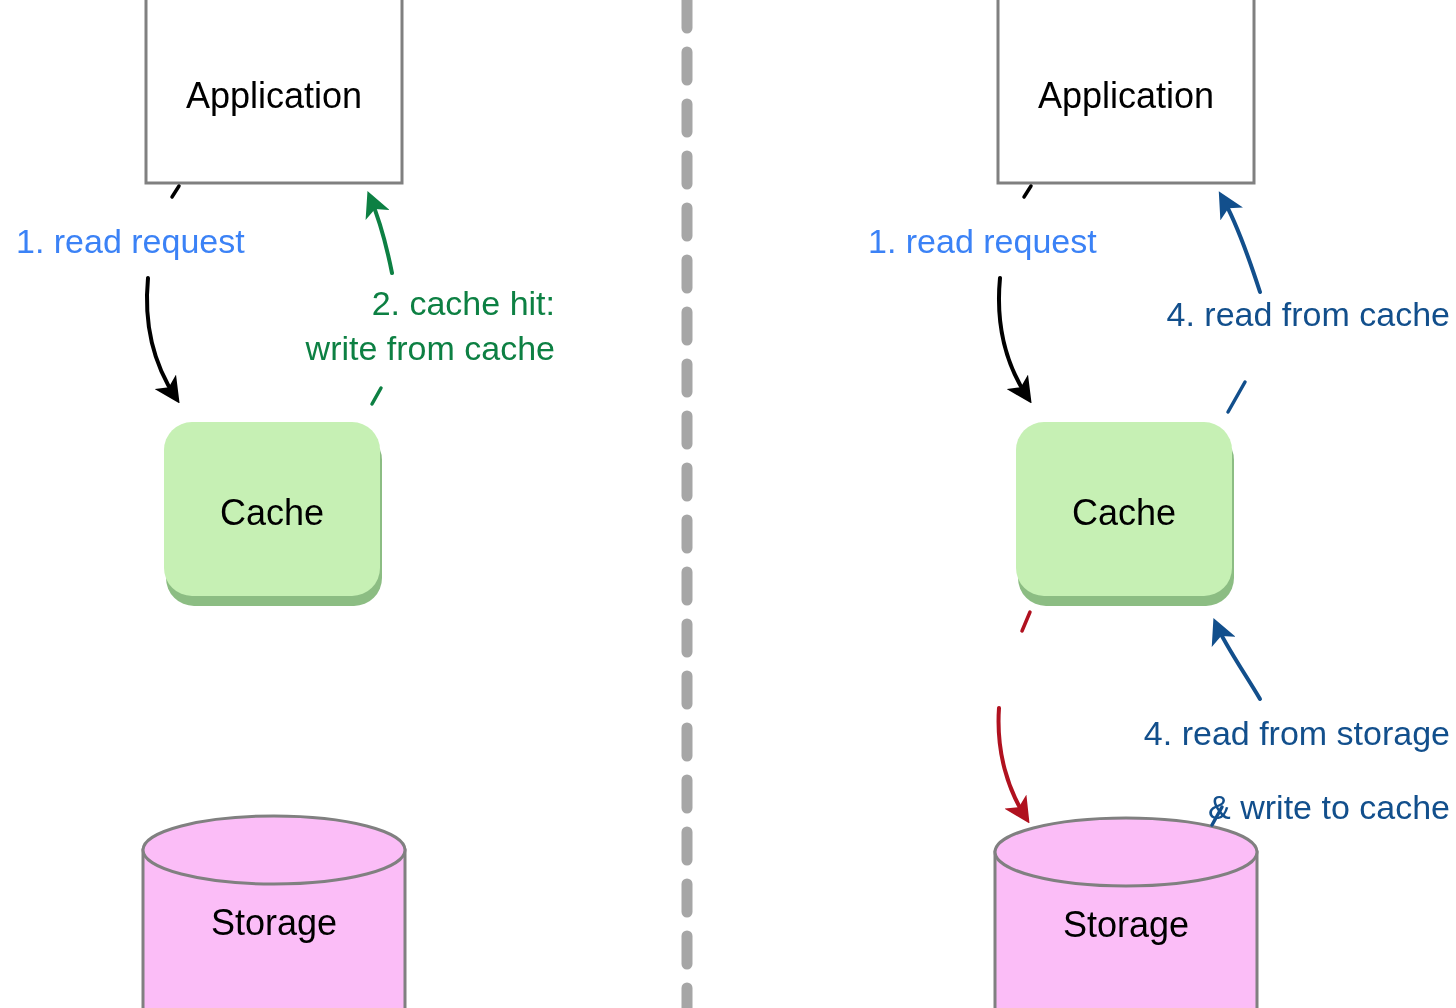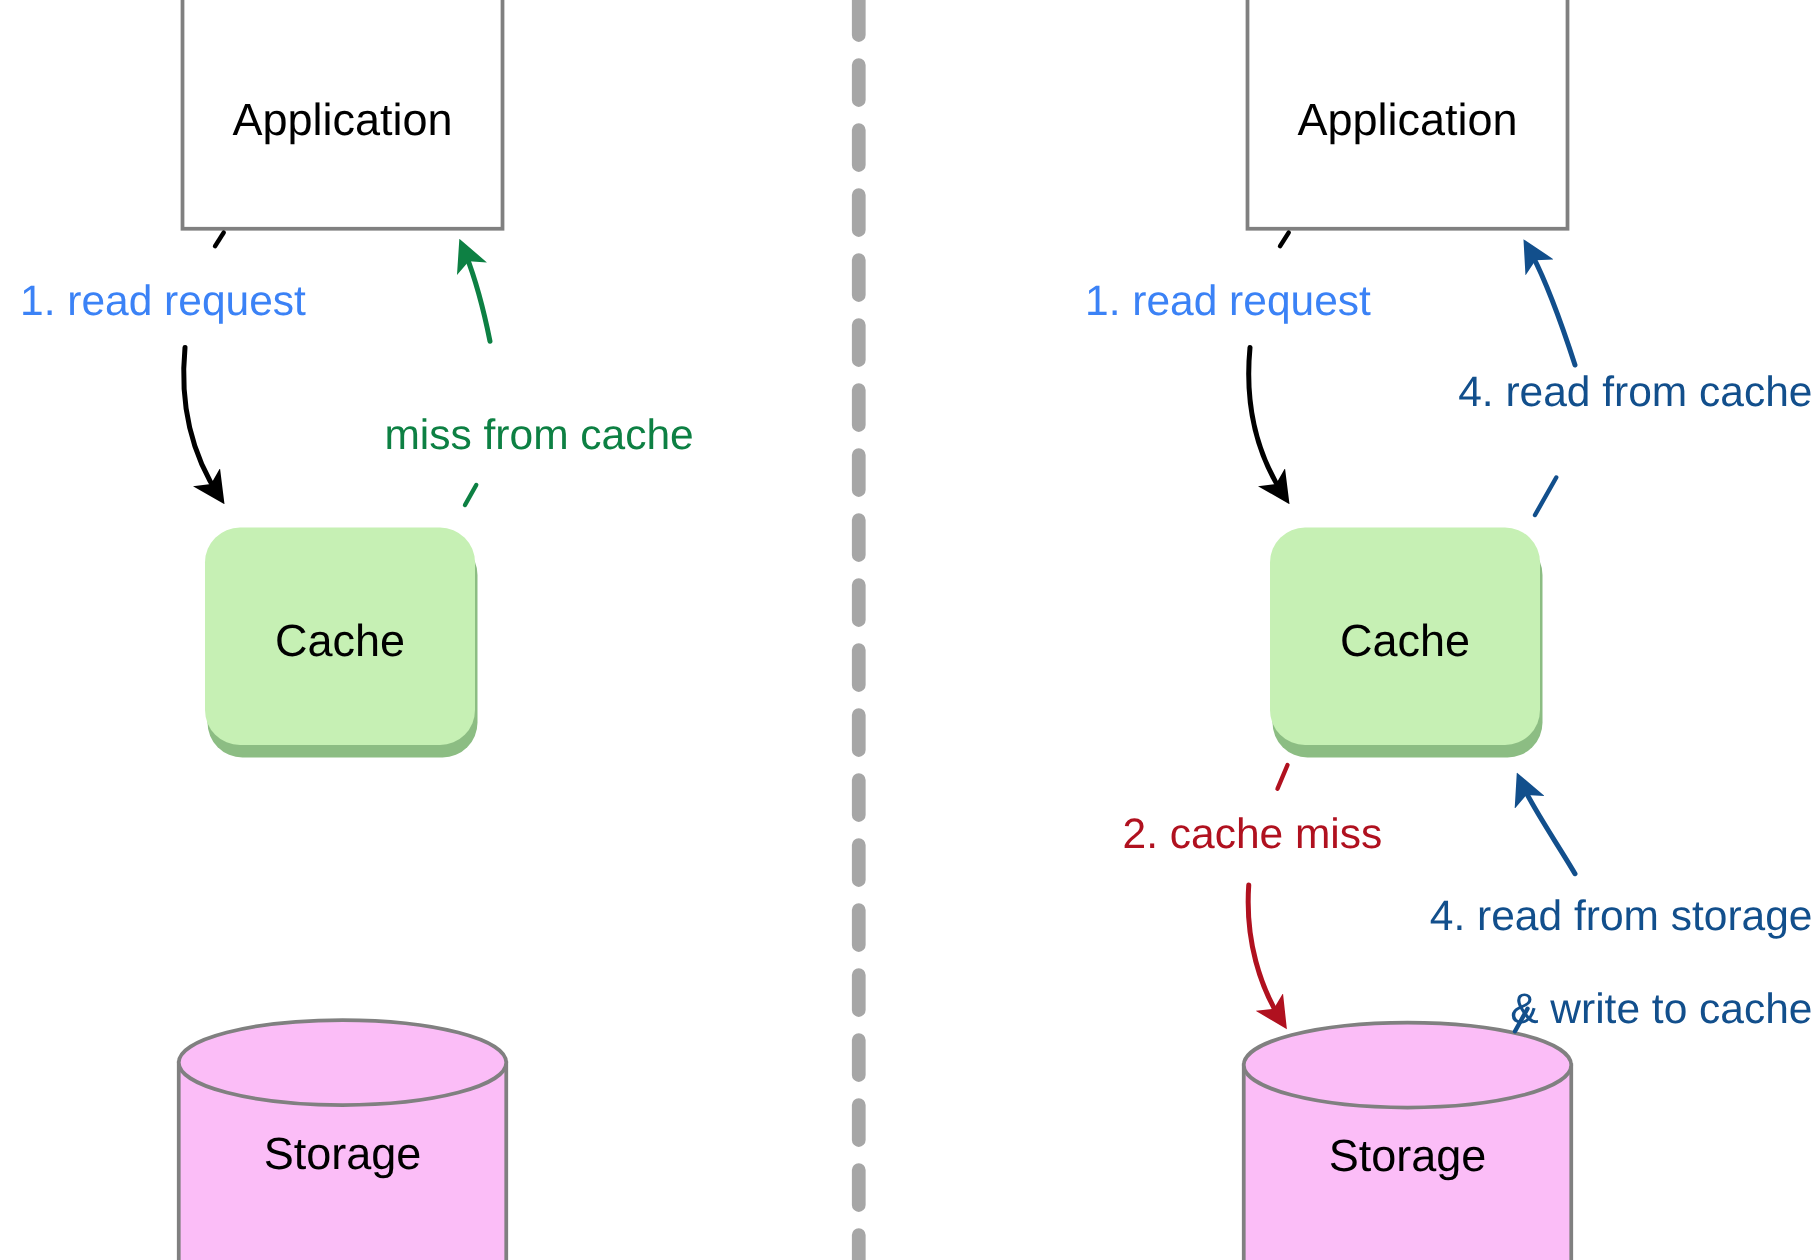--- a/index.html
+++ b/index.html
@@ -130,32 +130,32 @@
   </svg>
 
   <div class="node-label" style="left:146px; top:75px; width:256px;">Application</div>
 
   <div class="node-label" style="left:164px; top:492px; width:216px;">Cache</div>
 
   <div class="node-label" style="left:143px; top:902px; width:262px;">Storage</div>
 
   <div class="edge-label lbl-black align-left" style="left:16px; top:219px;">1. read request</div>
 
+  <div class="edge-label lbl-green align-right" style="left:175px; top:281px; width:380px;">2. cache hit:</div>
 
-  <div class="edge-label lbl-green align-right" style="left:175px; top:326px; width:380px;">miss from cache</div>
+  <div class="edge-label lbl-green align-right" style="left:175px; top:326px; width:380px;">write from cache</div>
 
   <div class="node-label" style="left:998px; top:75px; width:256px;">Application</div>
 
   <div class="node-label" style="left:1016px; top:492px; width:216px;">Cache</div>
 
   <div class="node-label" style="left:995px; top:904px; width:262px;">Storage</div>
 
   <div class="edge-label lbl-black align-left" style="left:868px; top:219px;">1. read request</div>
 
   <div class="edge-label lbl-blue align-right" style="left:1046px; top:292px; width:404px;">4. read from cache</div>
 
-  <div class="edge-label lbl-red align-left" style="left:898px; top:645px;">2. cache miss</div>
 
   <div class="edge-label lbl-blue align-right" style="left:1040px; top:711px; width:410px;">4. read from storage</div>
 
   <div class="edge-label lbl-blue align-right" style="left:1040px; top:756px; width:410px;margin-top:29px;">&amp; write to cache</div>
 
 </div>
 
 </body></html>

